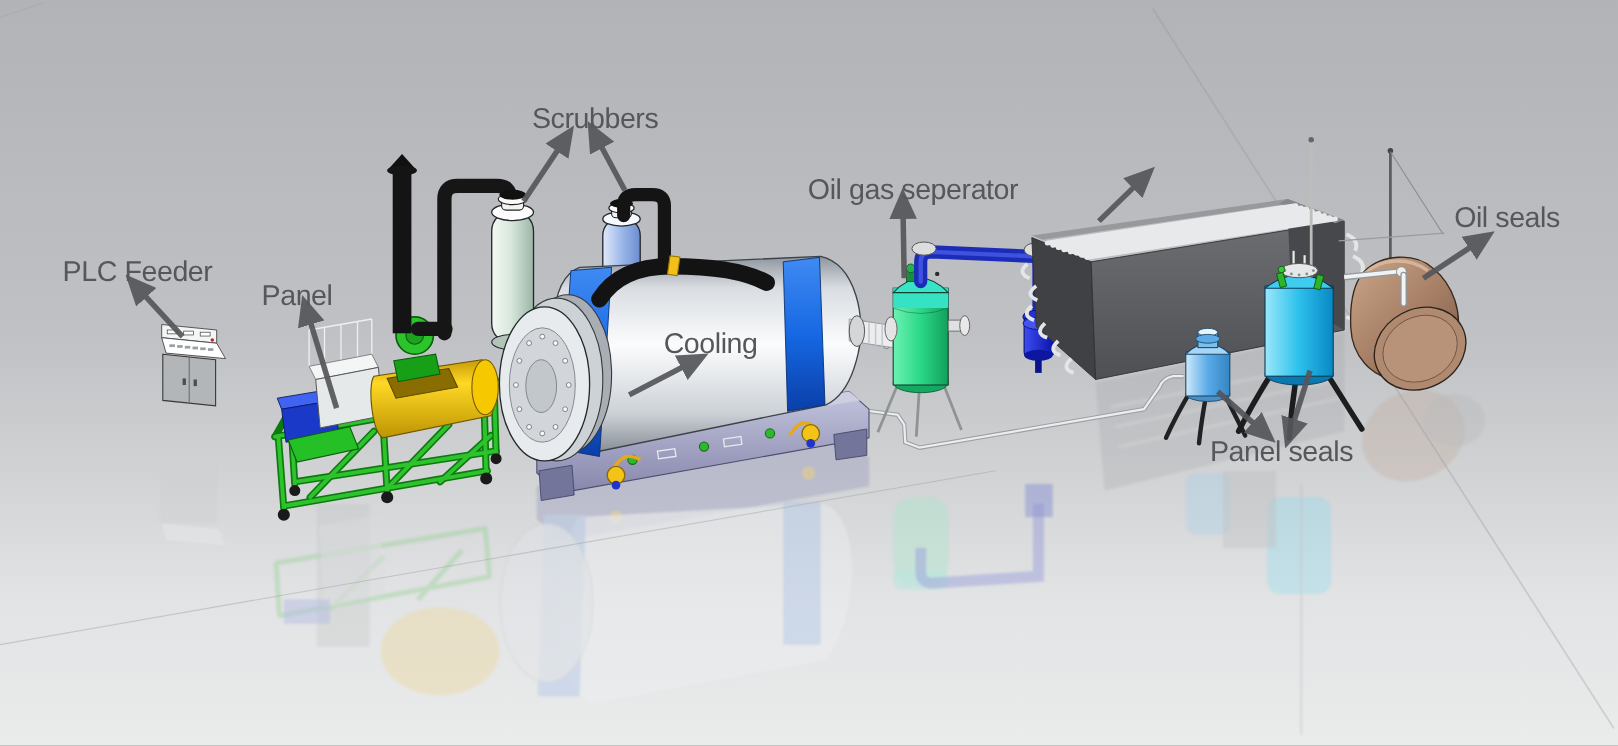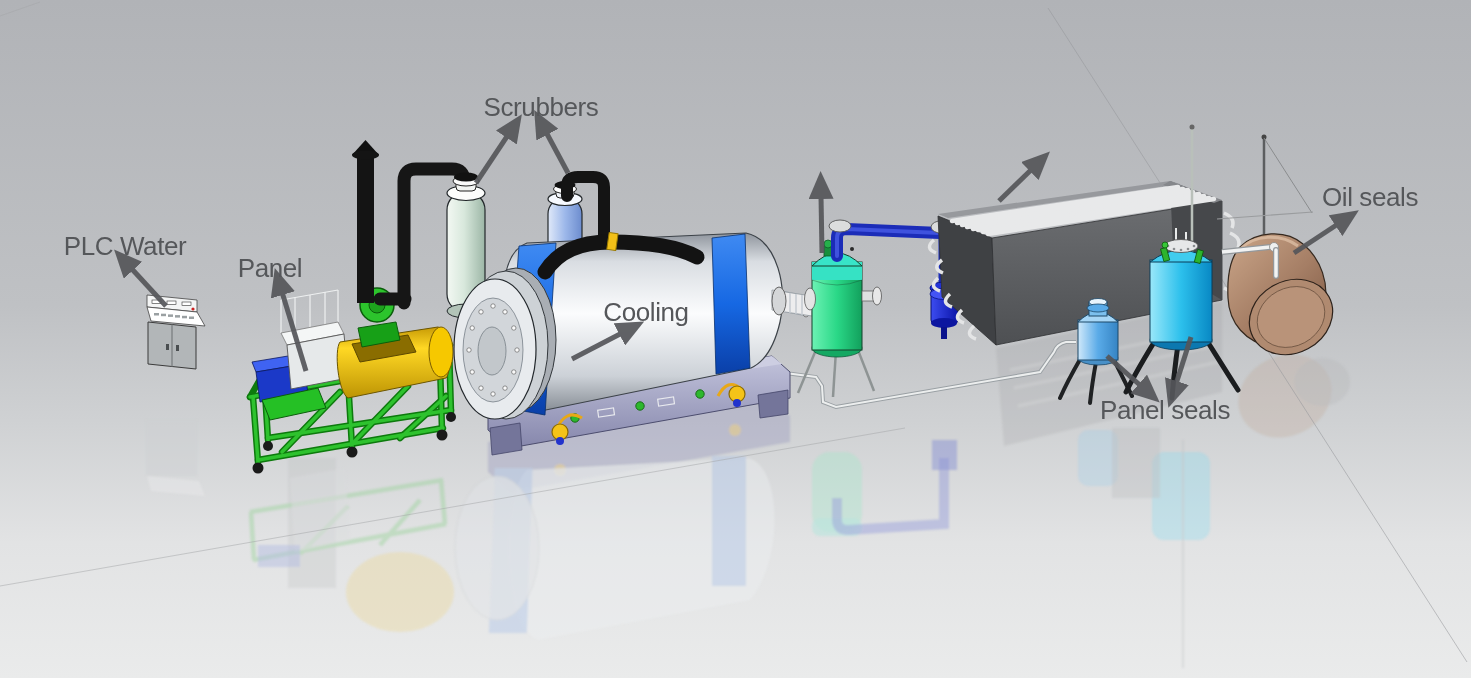--- a/index.html
+++ b/index.html
@@ -479,20 +479,21 @@
     <path d="M568,173 L546,132" marker-end="url(#arr)"></path>
     <path d="M572,359 L622,333" marker-end="url(#arr)"></path>
     <path d="M822,253 L821,196" marker-end="url(#arr)"></path>
     <path d="M999,201 L1032,169" marker-end="url(#arr)"></path>
     <path d="M1294,253 L1338,224" marker-end="url(#arr)"></path>
     <path d="M1107,356 L1141,386" marker-end="url(#arr)"></path>
     <path d="M1191,337 L1176,384" marker-end="url(#arr)"></path>
   </g>
 </svg>
 
-<div class="lbl" style="left:125px;top:232px">PLC Water</div>
+<div class="lbl" style="left:125px;top:232px">PLC Feeder</div>
 <div class="lbl" style="left:270px;top:254px">Panel</div>
 <div class="lbl" style="left:541px;top:93px">Scrubbers</div>
 <div class="lbl" style="left:646px;top:298px">Cooling</div>
+<div class="lbl" style="left:830px;top:158px">Oil gas seperator</div>
 <div class="lbl" style="left:1370px;top:183px">Oil seals</div>
 <div class="lbl" style="left:1165px;top:396px">Panel seals</div>
 
 </div>
 
 </body></html>

